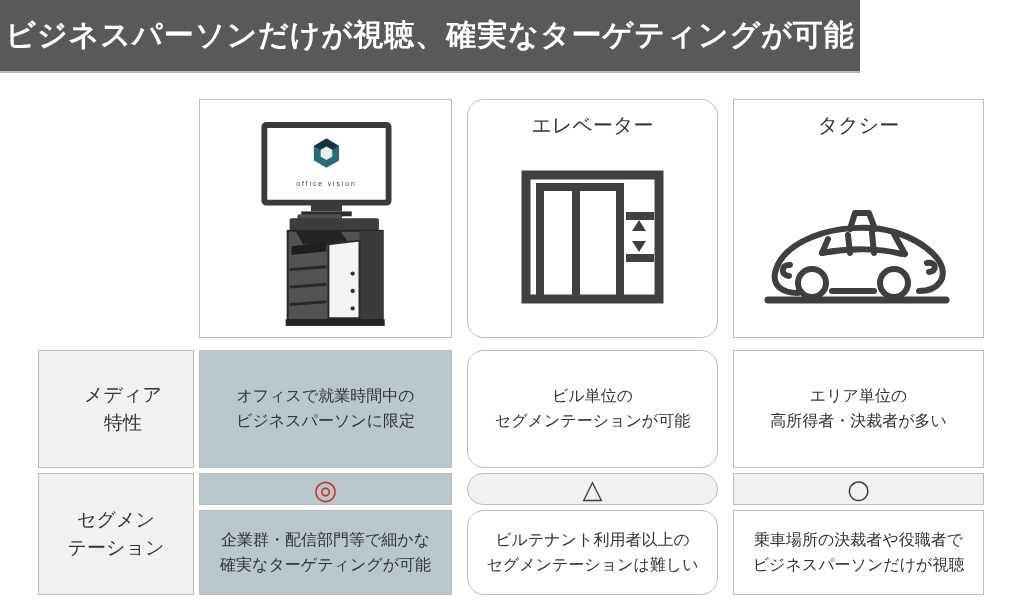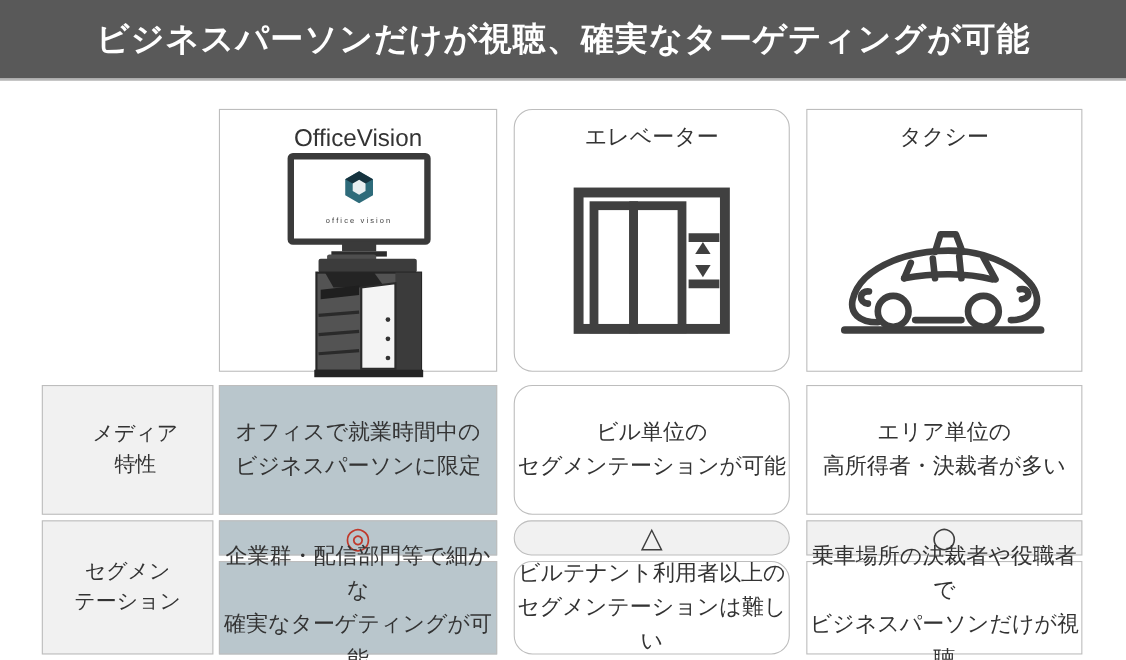--- a/index.html
+++ b/index.html
@@ -3,21 +3,21 @@
 <meta charset="utf-8">
 <style>
   html,body{margin:0;padding:0;}
   body{
     width:1024px;height:600px;position:relative;overflow:hidden;
     background:#ffffff;
     font-family:"Liberation Sans","DejaVu Sans",sans-serif;
     color:#333333;
   }
   .banner{
-    position:absolute;left:0;top:0;width:1024px;height:71px;
+    position:absolute;left:0;top:0;width:860px;height:71px;
     background:#595959;border-bottom:2px solid #b5b5b5;
     display:flex;align-items:center;justify-content:center;
   }
   .banner-title{color:#ffffff;font-size:30px;font-weight:600;letter-spacing:1px;}
 
   .box{
     position:absolute;box-sizing:border-box;background:#ffffff;
     border:1px solid #bdbdbd;
     display:flex;align-items:center;justify-content:center;
     text-align:center;
@@ -43,35 +43,34 @@
   .cardtitle{font-size:20px;color:#333;line-height:1.2;}
   .latin{
     font-size:22px;
     text-decoration-line:underline;
     text-decoration-style:wavy;
     text-decoration-color:#e74c3c;
     text-decoration-thickness:1px;
     text-underline-offset:6px;
   }
   .iconwrap{flex:1;display:flex;align-items:center;justify-content:center;width:100%;}
-  .celltext{font-size:20px;line-height:1.55;white-space:pre-line;}
+  .celltext{font-size:16px;line-height:1.55;white-space:pre-line;}
   .sym{font-size:26px;line-height:1;color:#3f3f3f;font-family:"DejaVu Sans",sans-serif;}
   .sym-best{color:#c0392b;font-size:27px;}
 </style>
 </head>
 <body>
 
 <div class="banner">
   <span class="banner-title">ビジネスパーソンだけが視聴、確実なターゲティングが可能</span>
 </div>
 
 <div>
 
   <div class="box col1 r-img">
-    <div class="cardtitle latin">OfficeVision</div>
     <div class="iconwrap">
       <svg width="165" height="206" viewBox="0 0 170 212">
 
         <rect x="22" y="3" width="128" height="80" rx="2" fill="#ffffff" stroke="#3a3a3a" stroke-width="6"></rect>
         <g>
           <polygon points="86,17 99,24.5 99,39.5 86,47 73,39.5 73,24.5" fill="#2e6b7a"></polygon>
           <polygon points="86,17 99,24.5 86,32 73,24.5" fill="#16333f"></polygon>
           <polygon points="86,25 92,28.5 92,35.5 86,39 80,35.5 80,28.5" fill="#e9eff1"></polygon>
         </g>
         <text x="86" y="66" text-anchor="middle" font-size="7" letter-spacing="2" fill="#3a3a3a">office vision</text>

